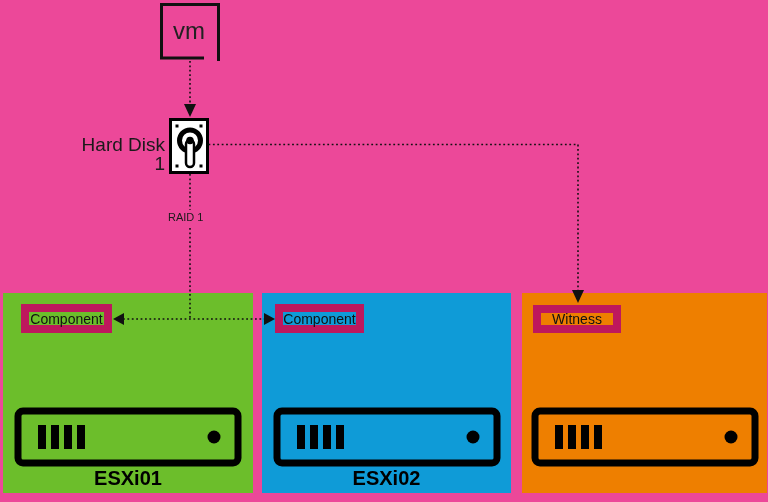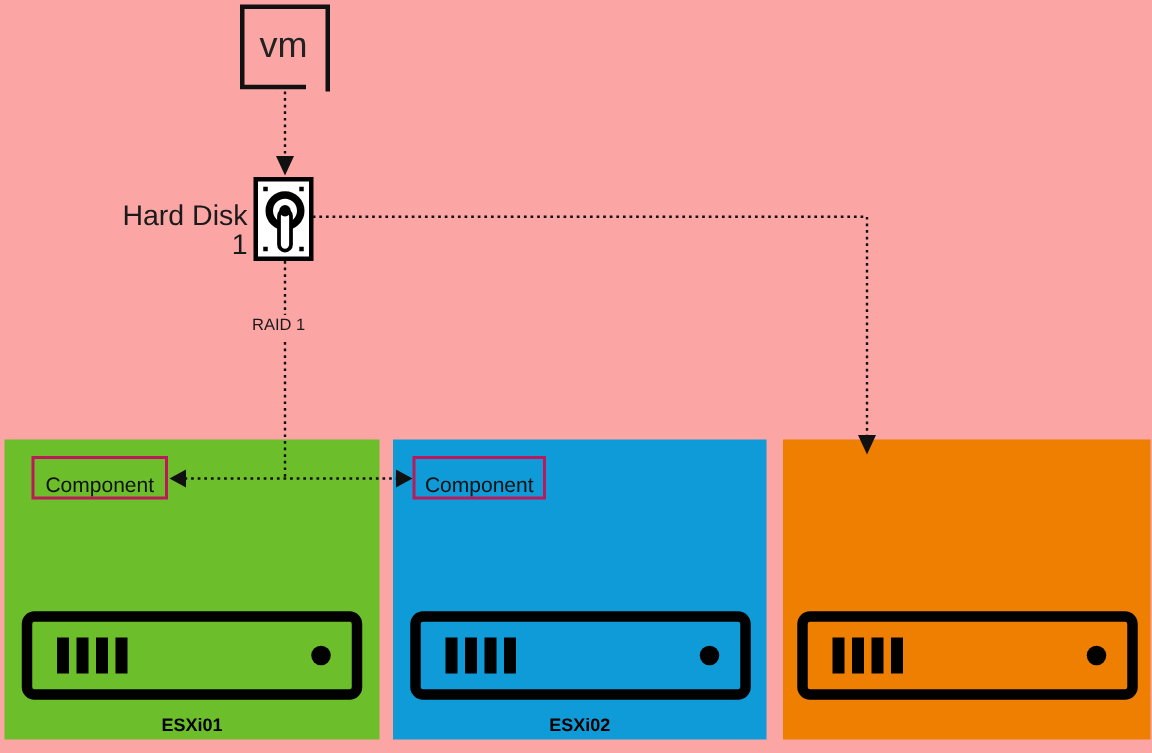--- a/index.html
+++ b/index.html
@@ -1,38 +1,38 @@
 <!DOCTYPE html>
 <html><head>
 <meta charset="utf-8">
 <style>
   html,body{margin:0;padding:0;background:#fff;}
   .stage{
-    position:relative;width:768px;height:502px;background:#fca5a5;overflow:hidden;
+    position:relative;width:768px;height:502px;background:#ec4899;overflow:hidden;
     font-family:"Liberation Sans",sans-serif;color:#111;
   }
   .overlay{position:absolute;left:0;top:0;width:768px;height:502px;z-index:3;pointer-events:none;}
   .lbl{position:absolute;z-index:4;color:#1a1a1a;}
   .vm-text{left:159px;top:4px;width:60px;height:53px;display:flex;align-items:center;justify-content:center;
     font-size:24px;color:#222;}
   .hdd-text{left:80px;top:135px;width:85px;text-align:right;font-size:19px;line-height:19px;}
   .raid-text{left:168px;top:211px;width:60px;text-align:left;font-size:11px;}
   .host{position:absolute;top:293px;height:200px;z-index:1;}
   .host-green{left:3px;width:250px;}
   .host-blue{left:262px;width:249px;}
   .host-orange{left:522px;width:245px;}
   .objbox{
-    position:absolute;border:2px solid #be185d;box-sizing:border-box;
-    display:flex;align-items:flex-end;justify-content:center;
+    position:absolute;border:8px solid #be185d;box-sizing:border-box;
+    display:flex;align-items:center;justify-content:center;
     font-size:14px;color:#111;z-index:2;
   }
   .server{position:absolute;left:50%;transform:translateX(-50%);top:114px;z-index:2;}
   .hostname{
     position:absolute;left:0;right:0;bottom:3px;text-align:center;
-    font-weight:bold;font-size:12px;color:#000;z-index:2;
+    font-weight:bold;font-size:20px;color:#000;z-index:2;
   }
 </style>
 </head>
 <body>
 
 <div class="stage">
 
   <svg class="overlay" viewBox="0 0 768 502" xmlns="http://www.w3.org/2000/svg">
 
     <g>
@@ -106,20 +106,23 @@
         <rect x="37" y="18" width="8" height="24"></rect>
         <rect x="50" y="18" width="8" height="24"></rect>
         <rect x="63" y="18" width="8" height="24"></rect>
       </g>
       <circle cx="200" cy="30" r="6.5" fill="#000"></circle>
     </svg>
     <div class="hostname">ESXi02</div>
   </div>
 
   <div class="host host-orange" style="background-color: rgb(238, 127, 0);">
+    <div class="objbox" style="left:11px;top:12px;width:88px;height:28px;">
+      <span>Witness</span>
+    </div>
     <svg class="server" width="228" height="60" viewBox="0 0 228 60">
       <rect x="4" y="4" width="220" height="52" rx="5" fill="none" stroke="#000" stroke-width="7"></rect>
       <g fill="#000">
         <rect x="24" y="18" width="8" height="24"></rect>
         <rect x="37" y="18" width="8" height="24"></rect>
         <rect x="50" y="18" width="8" height="24"></rect>
         <rect x="63" y="18" width="8" height="24"></rect>
       </g>
       <circle cx="200" cy="30" r="6.5" fill="#000"></circle>
     </svg>

